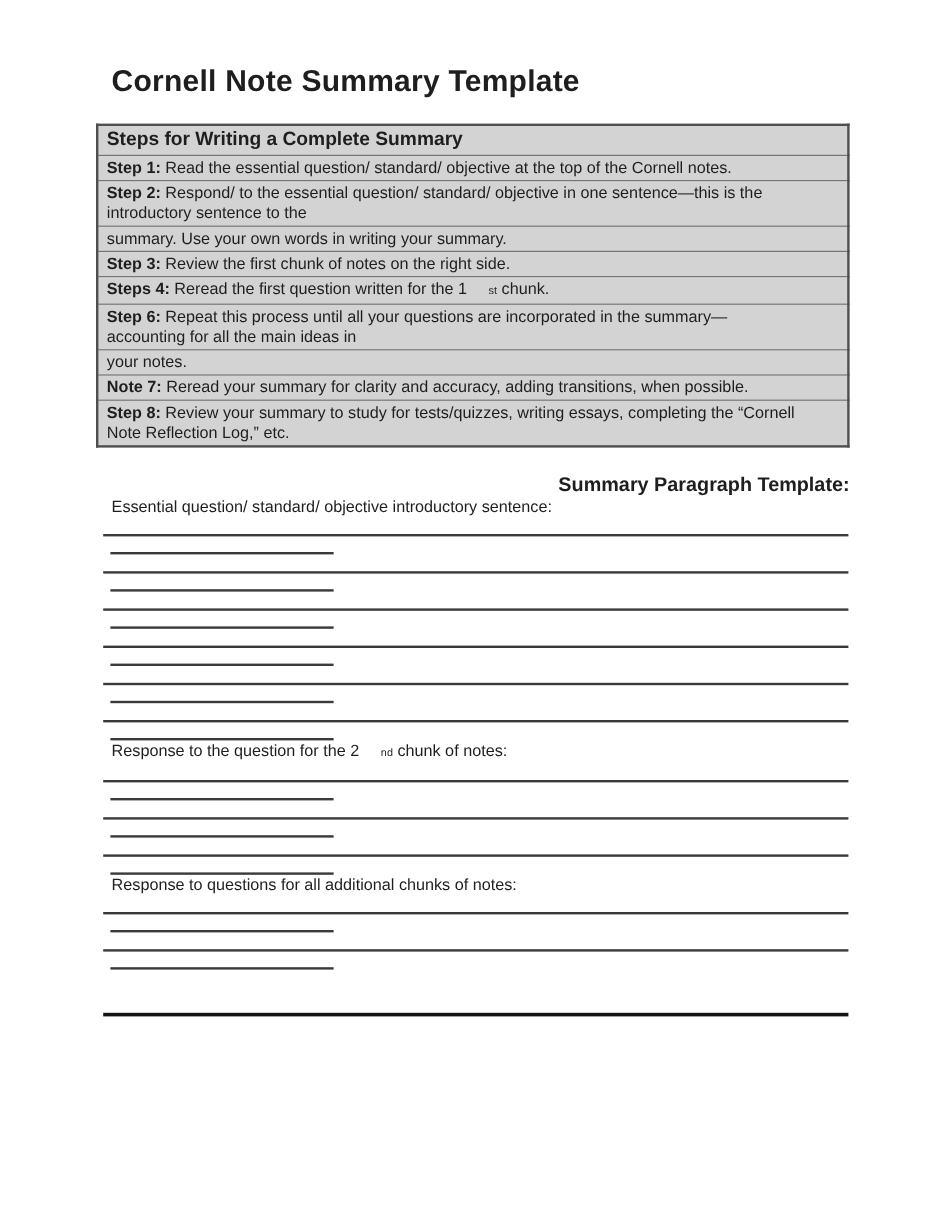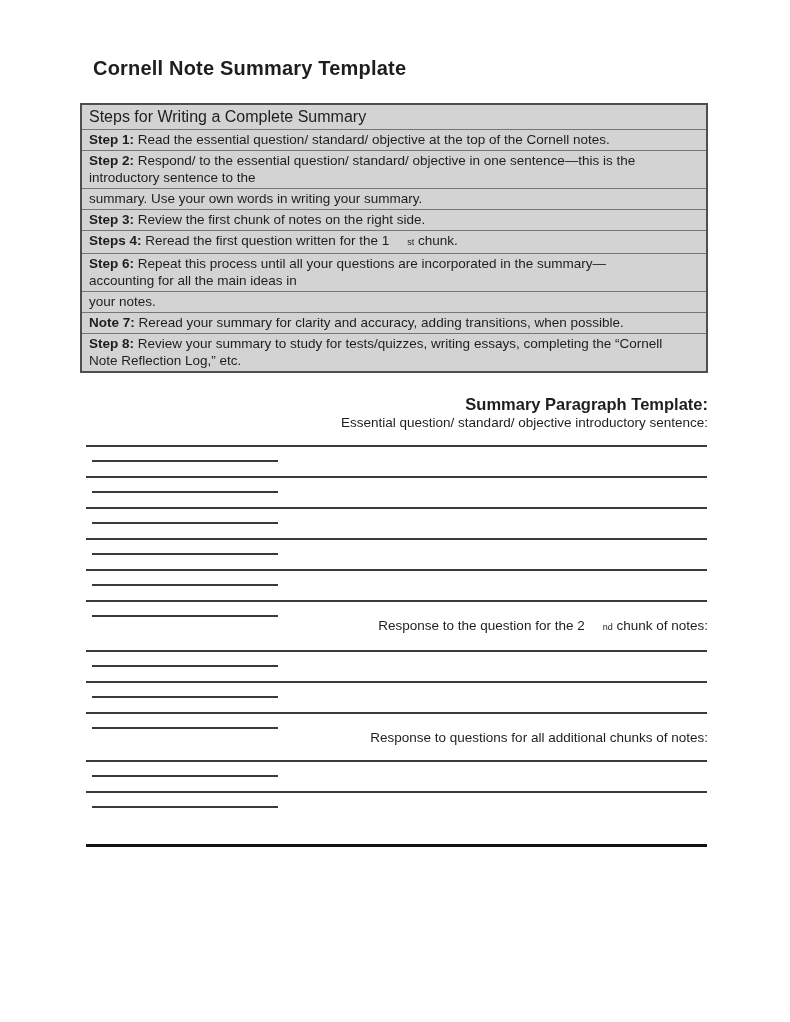--- a/index.html
+++ b/index.html
@@ -8,59 +8,58 @@
     width: 790px; height: 1022px;
     position: relative;
     font-family: "Liberation Sans", "DejaVu Sans", sans-serif;
     color: #1e1e1e;
     overflow: hidden;
   }
   .content { position: absolute; left: 80px; top: 0; width: 628px; }
 
   .doc-title {
     margin: 57px 0 0 13px;
-    font-size: 20px; font-weight: bold; line-height: 22px;
+    font-size: 25px; font-weight: bold; line-height: 22px;
     letter-spacing: 0.2px;
   }
 
   table.steps {
     margin-top: 24px;
     width: 100%;
     border-collapse: collapse;
     border: 2px solid #4f4f4f;
   }
   table.steps th, table.steps td {
     background: #d3d3d3;
     border: 1px solid #757575;
     text-align: left;
     vertical-align: top;
   }
   table.steps th {
-    font-size: 16px; font-weight: normal;
+    font-size: 16px; font-weight: bold;
     line-height: 20px;
     padding: 2px 7px 2px 7px;
   }
   table.steps td {
     font-size: 13.5px;
     line-height: 17px;
     padding: 1px 7px 2px 7px;
     white-space: pre-wrap;
   }
   .lbl { font-weight: bold; }
   .ord { font-size: 9px; padding-left: 18px; }
 
   .sp-heading {
     margin: 22px 0 0 13px;
     font-size: 16.5px; font-weight: bold; line-height: 19px; text-align: right;
   }
   .sec-label {
     margin-left: 13px;
     font-size: 13.5px; line-height: 17px;
     white-space: pre;
-    text-align: right;
   }
   .ln {
     height: 15.5px;
     border-bottom: 2px solid #3a3a3a;
   }
   .ln.long  { margin-left: 6px;  width: 621px; }
   .ln.short { margin-left: 12px; width: 186px; }
 
   .closing-rule {
     margin: 36px 0 0 6px;

